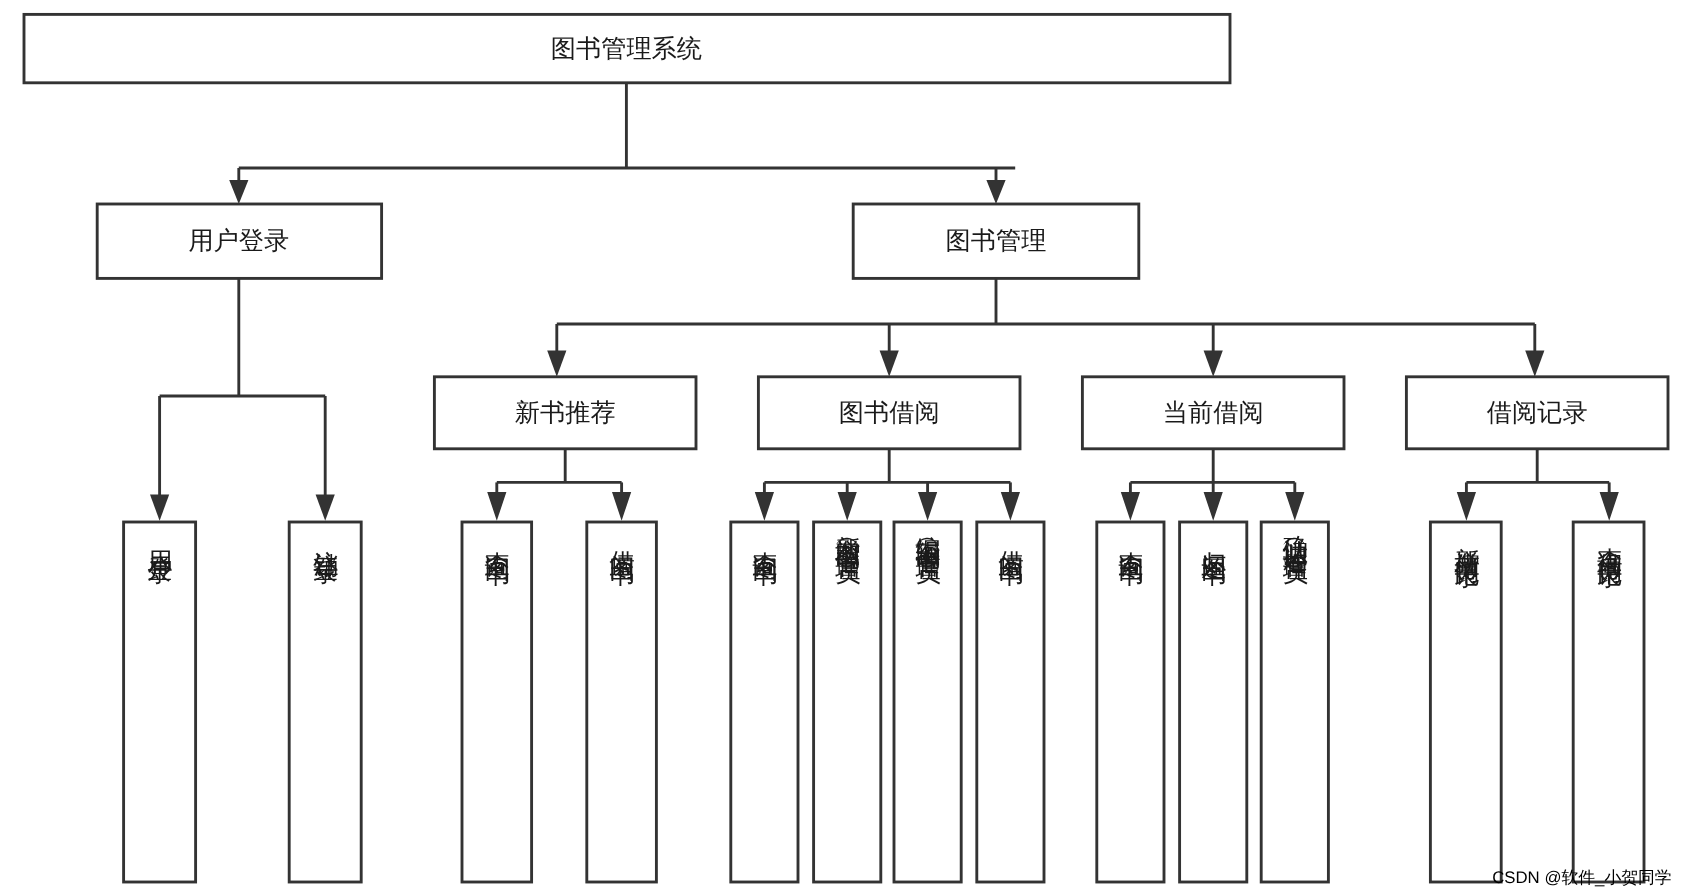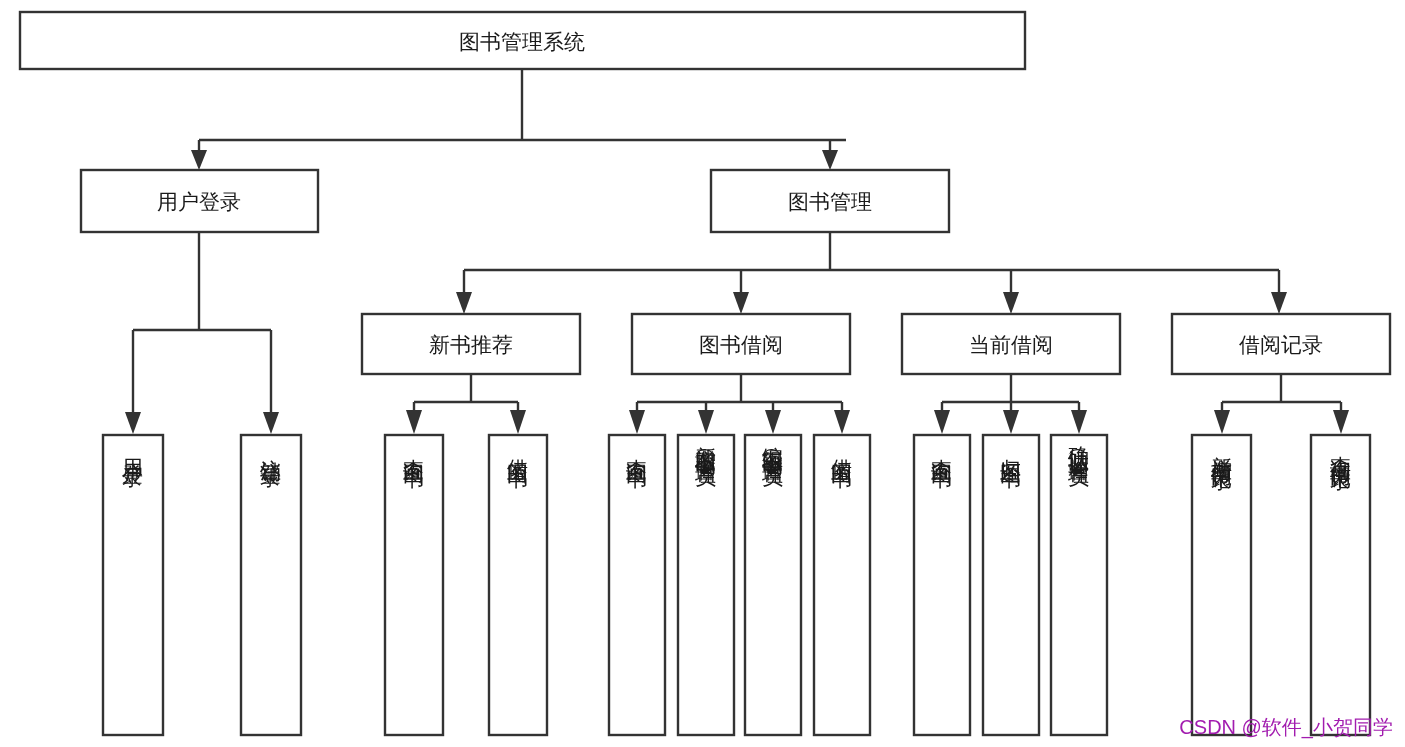--- a/index.html
+++ b/index.html
@@ -57,22 +57,22 @@
     writing-mode: vertical-rl;
     text-orientation: upright;
     letter-spacing: 3px;
     text-anchor: middle;
   }
   .watermark {
     position: absolute;
     right: 12px;
     bottom: 6px;
     font-family: "Liberation Sans", "DejaVu Sans", sans-serif;
-    font-size: 20px;
-    color: #a21caf;
+    font-size: 14px;
+    color: #000000;
     white-space: nowrap;
     user-select: none;
     margin-left: 19px;
   }
 </style>
 </head>
 <body>
 
 <div id="diagram-root">
 

